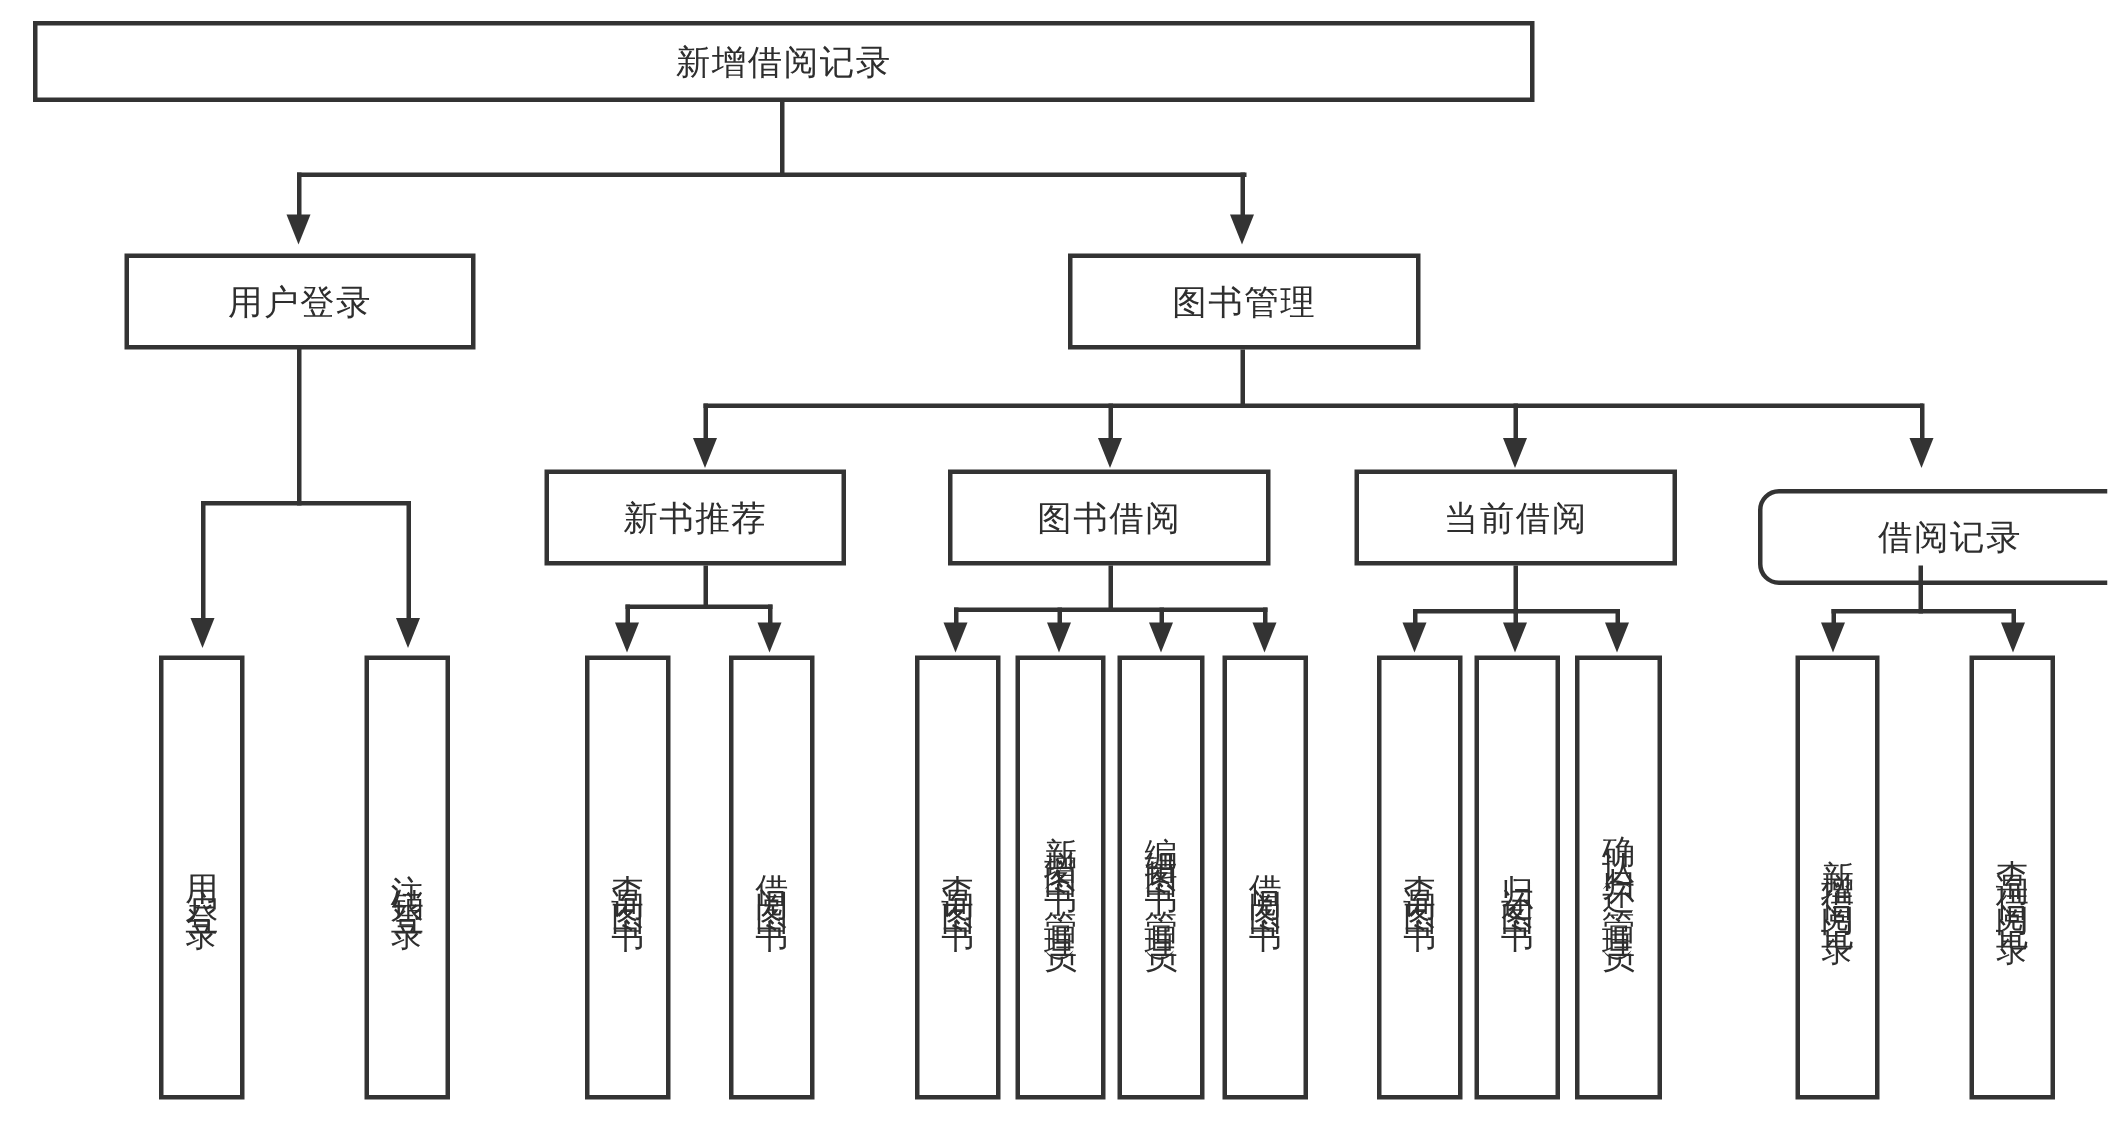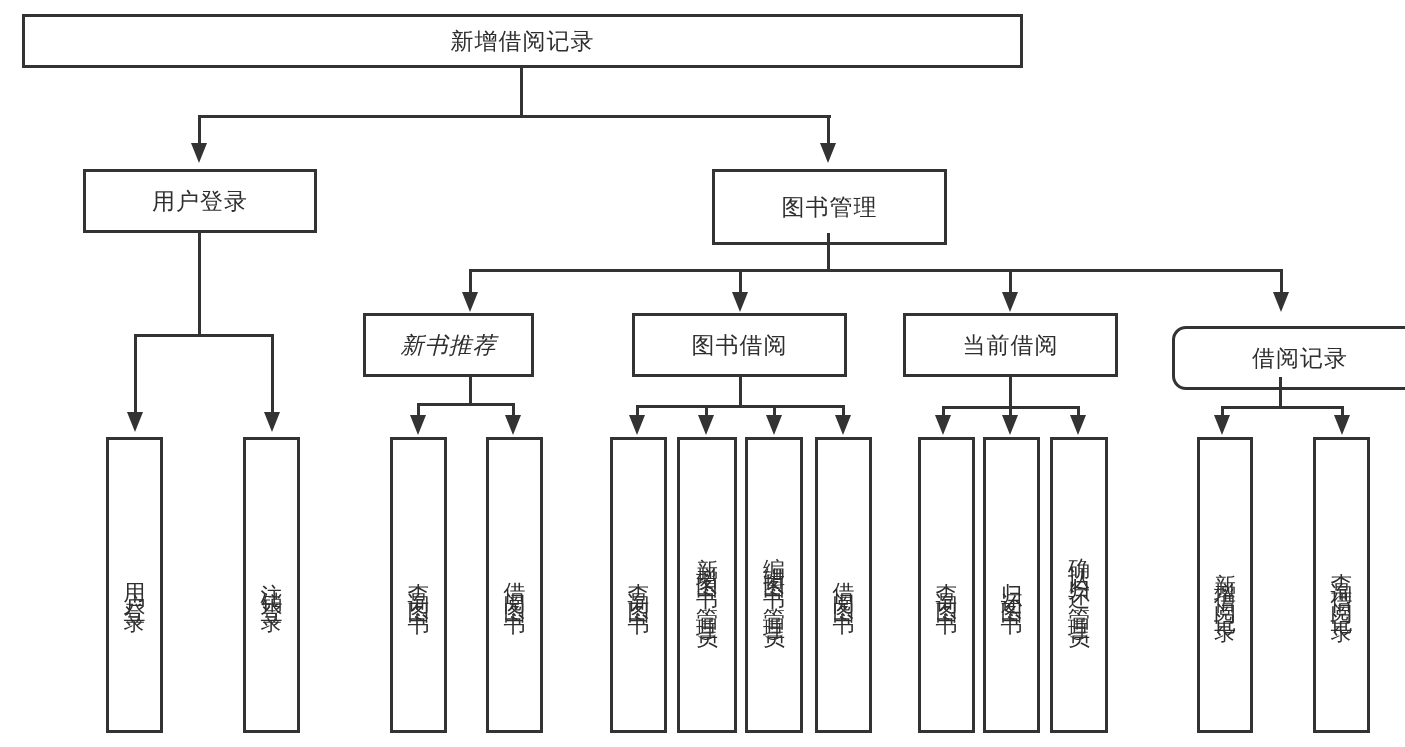--- a/index.html
+++ b/index.html
@@ -24,41 +24,41 @@
   <div class="box box-h" style="left:22px;top:14px;width:1001px;height:54px;">新增借阅记录</div>
 
   <div class="lv" style="left:520px;top:67px;height:50px;"></div>
   <div class="lh" style="left:198px;top:115px;width:633px;"></div>
   <div class="lv" style="left:198px;top:115px;height:32px;"></div>
   <div class="ah" style="left:191px;top:143px;"></div>
   <div class="lv" style="left:827px;top:115px;height:32px;"></div>
   <div class="ah" style="left:820px;top:143px;"></div>
 
   <div class="box box-h" style="left:83px;top:169px;width:234px;height:64px;">用户登录</div>
-  <div class="box box-h" style="left:712px;top:169px;width:235px;height:76px;">图书管理</div>
+  <div class="box box-h" style="left:712px;top:169px;width:235px;height:64px;">图书管理</div>
 
   <div class="lv" style="left:198px;top:232px;height:105px;"></div>
   <div class="lh" style="left:134px;top:334px;width:140px;"></div>
   <div class="lv" style="left:134px;top:334px;height:80px;"></div>
   <div class="ah" style="left:127px;top:412px;"></div>
   <div class="lv" style="left:271px;top:334px;height:80px;"></div>
   <div class="ah" style="left:264px;top:412px;"></div>
 
   <div class="lv" style="left:827px;top:233px;height:39px;"></div>
   <div class="lh" style="left:469px;top:269px;width:813px;"></div>
   <div class="lv" style="left:469px;top:269px;height:26px;"></div>
   <div class="ah" style="left:462px;top:292px;"></div>
   <div class="lv" style="left:739px;top:269px;height:26px;"></div>
   <div class="ah" style="left:732px;top:292px;"></div>
   <div class="lv" style="left:1009px;top:269px;height:26px;"></div>
   <div class="ah" style="left:1002px;top:292px;"></div>
   <div class="lv" style="left:1280px;top:269px;height:26px;"></div>
   <div class="ah" style="left:1273px;top:292px;"></div>
 
-  <div class="box box-h" style="left:363px;top:313px;width:171px;height:64px;font-style:italic;">新书推荐</div>
+  <div class="box box-h" style="left:363px;top:313px;width:201px;height:64px;">新书推荐</div>
   <div class="box box-h" style="left:632px;top:313px;width:215px;height:64px;">图书借阅</div>
   <div class="box box-h" style="left:903px;top:313px;width:215px;height:64px;">当前借阅</div>
   <div class="box box-h" style="left:1172px;top:326px;width:256px;height:64px;border-radius:14px;">借阅记录</div>
 
   <div class="lv" style="left:469px;top:377px;height:29px;"></div>
   <div class="lh" style="left:417px;top:403px;width:98px;"></div>
   <div class="lv" style="left:417px;top:403px;height:14px;"></div>
   <div class="ah" style="left:410px;top:415px;"></div>
   <div class="lv" style="left:512px;top:403px;height:14px;"></div>
   <div class="ah" style="left:505px;top:415px;"></div>

